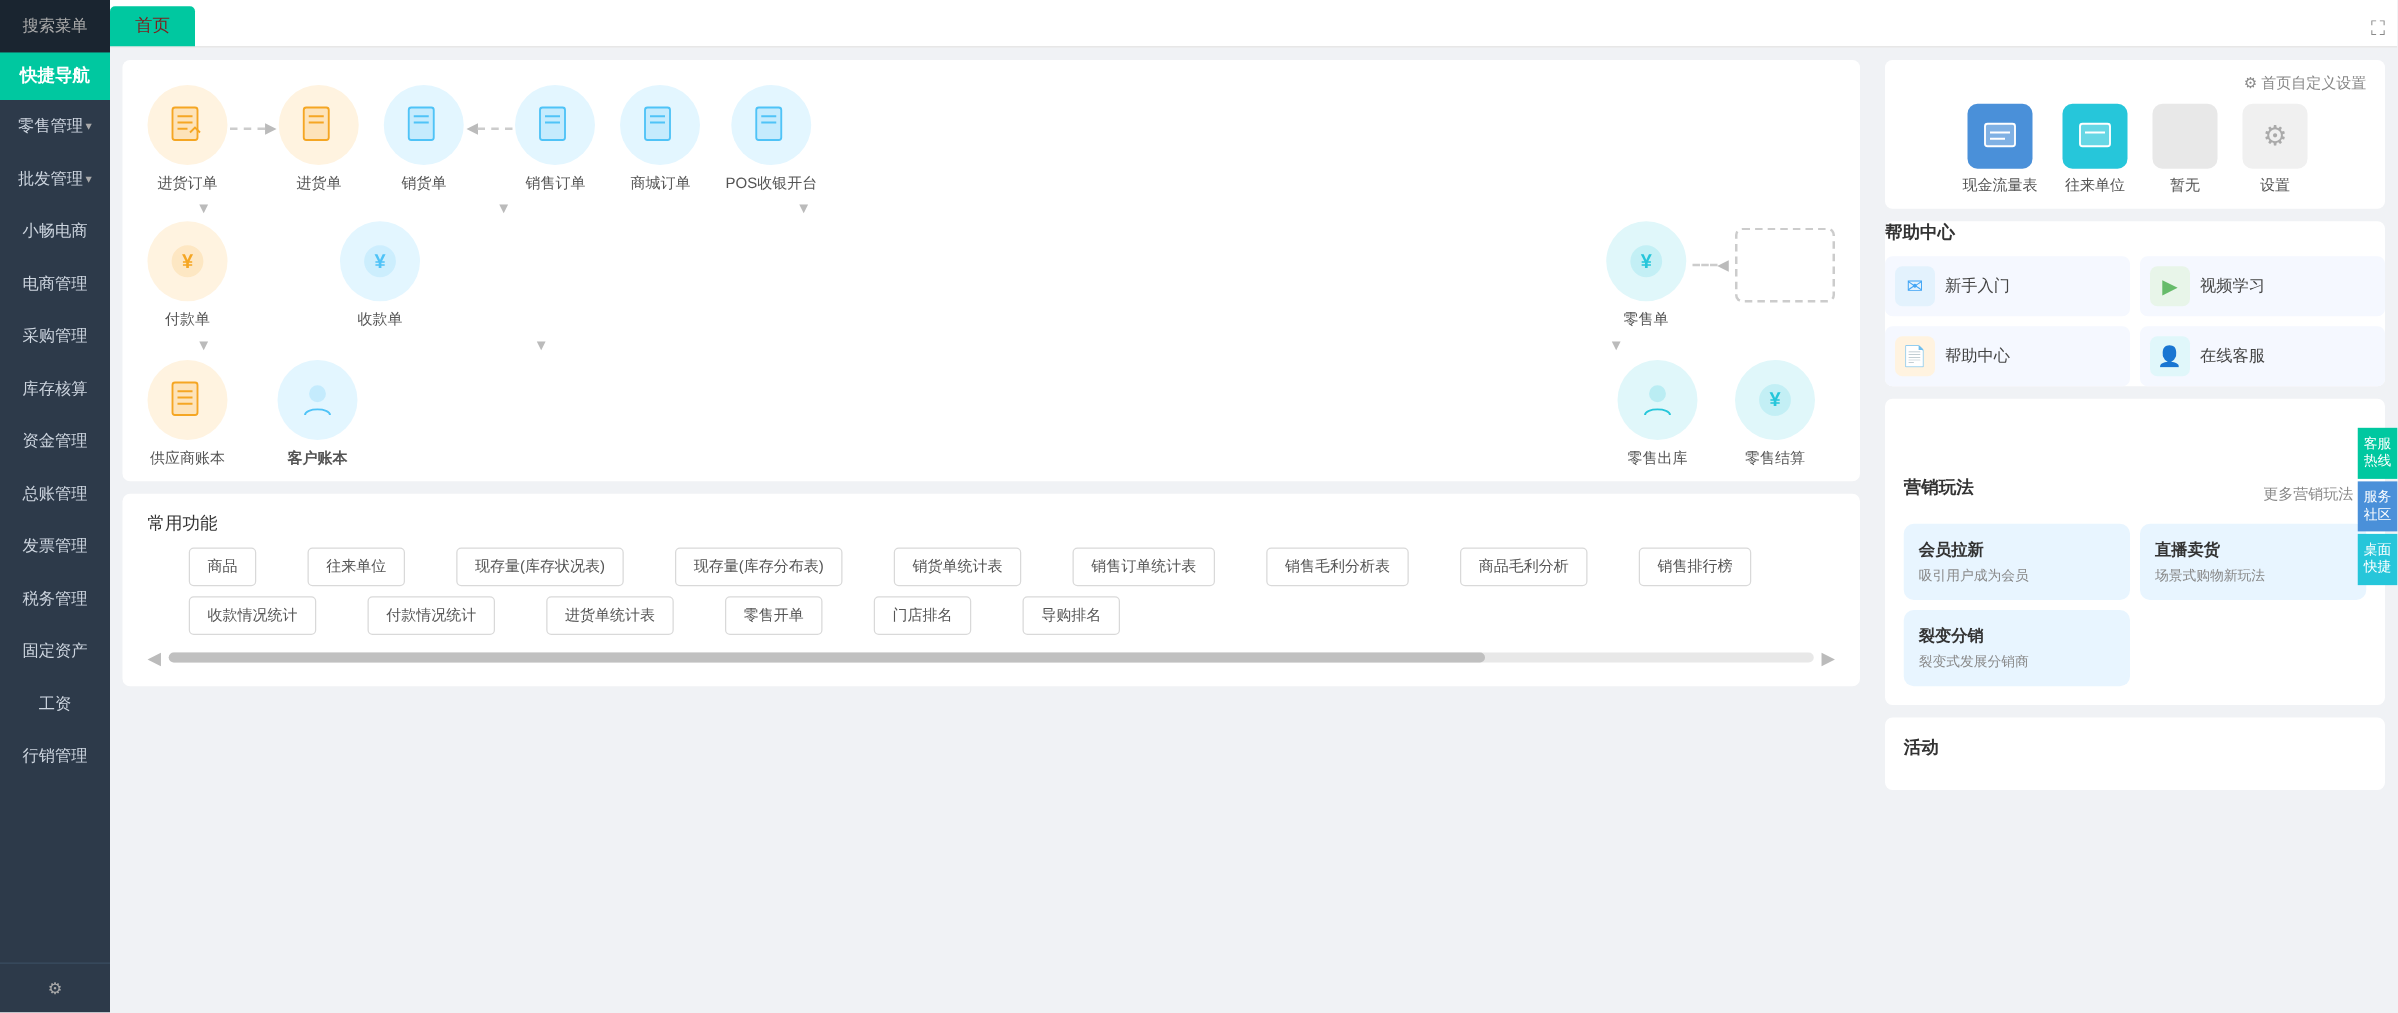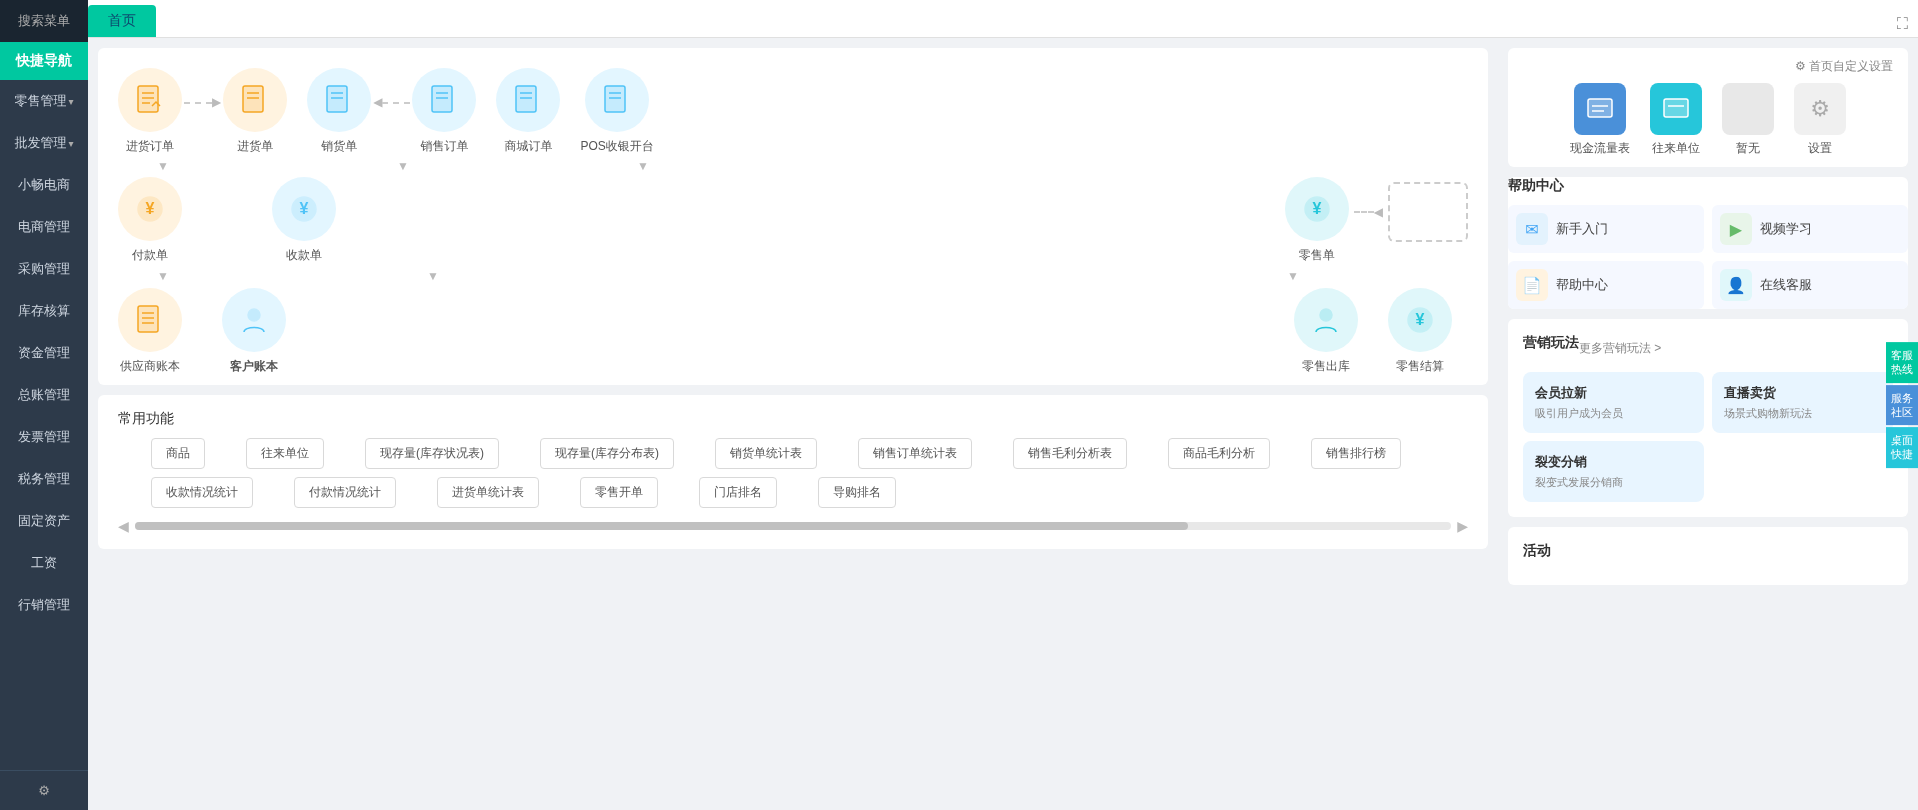--- a/index.html
+++ b/index.html
@@ -80,21 +80,21 @@
       cursor: pointer;
       font-size: 14px;
       color: #333;
       background: #00c8a0;
       color: #fff;
       border-radius: 4px 4px 0 0;
       height: 32px;
       display: flex;
       align-items: center;
     }
-    .tab-item.active { background: #00c8a0; color: #0c4a6e; }
+    .tab-item.active { background: #00c8a0; color: #7f1d1d; }
 
     
     .content {
       display: flex;
       flex: 1;
       overflow: hidden;
     }
 
     
     .left-panel {
@@ -261,23 +261,24 @@
     .help-label { font-size: 13px; color: #444; }
 
     
     .marketing {
       background: #fff;
       border-radius: 6px;
       padding: 15px;
     }
     .marketing-header {
       display: flex;
-      justify-content: flex-start;
+      justify-content: space-between;
       align-items: center;
       margin-bottom: 10px;
+      margin-top: 47px;
     }
     .more-link {
       font-size: 12px;
       color: #888;
       cursor: pointer;
     }
     .marketing-grid {
       display: grid;
       grid-template-columns: 1fr 1fr;
       gap: 8px;

